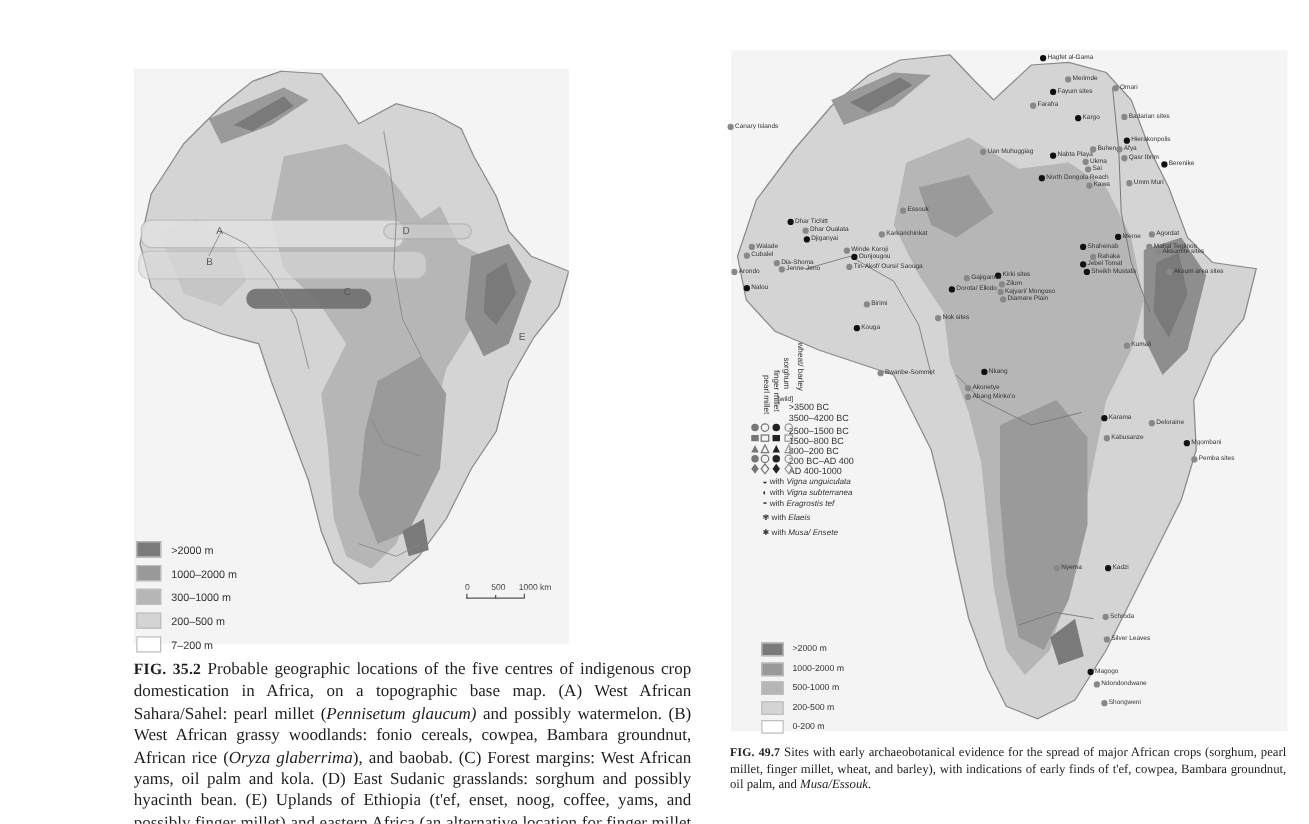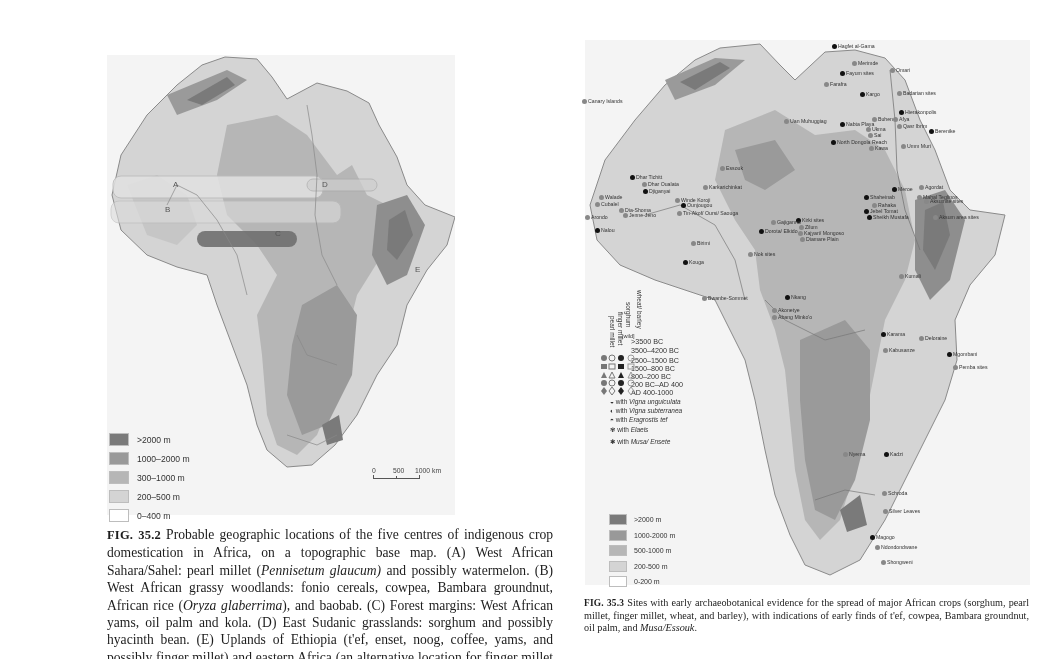--- a/index.html
+++ b/index.html
@@ -15,21 +15,21 @@
   .legend{position:absolute;font-family:"Liberation Sans",sans-serif;font-size:8.6px;color:#333;}
   .lg-row{display:flex;align-items:center;height:19px;}
   .sw{width:18px;height:11px;border:1px solid #bdbdbd;margin-right:8px;}
   #leg1{left:109px;top:430px;}
   #leg2{left:609px;top:512px;font-size:7px;}
   #leg2 .lg-row{height:15.5px;}
   #leg2 .sw{width:16px;height:9px;margin-right:7px;}
   .scale{position:absolute;left:372px;top:467px;font-family:"Liberation Sans",sans-serif;font-size:6.8px;color:#444;width:80px;height:20px;}
   .site{position:absolute;font-family:"Liberation Sans",sans-serif;font-size:5.2px;color:#333;white-space:nowrap;}
   .dot{position:absolute;width:5px;height:5px;border-radius:50%;}
-  .sym-legend{position:absolute;left:596px;top:290px;width:130px;height:170px;font-family:"Liberation Sans",sans-serif;font-size:7.2px;color:#333;}
+  .sym-legend{position:absolute;left:596px;top:274px;width:130px;height:170px;font-family:"Liberation Sans",sans-serif;font-size:7.2px;color:#333;}
   .vlab{position:absolute;writing-mode:vertical-rl;font-size:6.5px;color:#333;}
   .per{position:absolute;left:35px;white-space:nowrap;}
   .withrow{position:absolute;left:14px;white-space:nowrap;font-size:6.5px;}
   .withrow i{font-style:italic;}
   .mapletter{position:absolute;font-family:"Liberation Sans",sans-serif;font-size:8px;color:#555;}
 </style>
 </head>
 <body>
 
 <div class="panel" id="p1">
@@ -77,21 +77,21 @@
   <div class="lg-row">
       <div class="sw" style="background:#b6b6b6"></div>
       <span>300–1000 m</span>
     </div>
   <div class="lg-row">
       <div class="sw" style="background:#d4d4d4"></div>
       <span>200–500 m</span>
     </div>
   <div class="lg-row">
       <div class="sw" style="background:#ffffff"></div>
-      <span>0–400 m</span>
+      <span>7–200 m</span>
     </div>
 </div>
 
 <div class="scale">
   <span style="position:absolute;left:0;top:0">0</span>
   <span style="position:absolute;left:21px;top:0">500</span>
   <span style="position:absolute;left:43px;top:0">1000 km</span>
   <div style="position:absolute;left:1px;top:11px;width:46px;height:0;border-top:1px solid #555"></div>
   <div style="position:absolute;left:1px;top:8px;height:4px;border-left:1px solid #555"></div>
   <div style="position:absolute;left:24px;top:9px;height:3px;border-left:1px solid #555"></div>
@@ -327,14 +327,14 @@
       <div class="sw" style="background:#d4d4d4"></div>
       <span>200-500 m</span>
     </div>
   <div class="lg-row">
       <div class="sw" style="background:#ffffff"></div>
       <span>0-200 m</span>
     </div>
 </div>
 
 <div class="caption" id="cap2">
-  <span class="figlabel">FIG. 35.3</span><span>  Sites with early archaeobotanical evidence for the spread of major African crops (sorghum, pearl millet, finger millet, wheat, and barley), with indications of early finds of t'ef, cowpea, Bambara groundnut, oil palm, and </span><i>Musa/Essouk</i><span>.</span>
+  <span class="figlabel">FIG. 49.7</span><span>  Sites with early archaeobotanical evidence for the spread of major African crops (sorghum, pearl millet, finger millet, wheat, and barley), with indications of early finds of t'ef, cowpea, Bambara groundnut, oil palm, and </span><i>Musa/Essouk</i><span>.</span>
 </div>
 
 </body></html>

